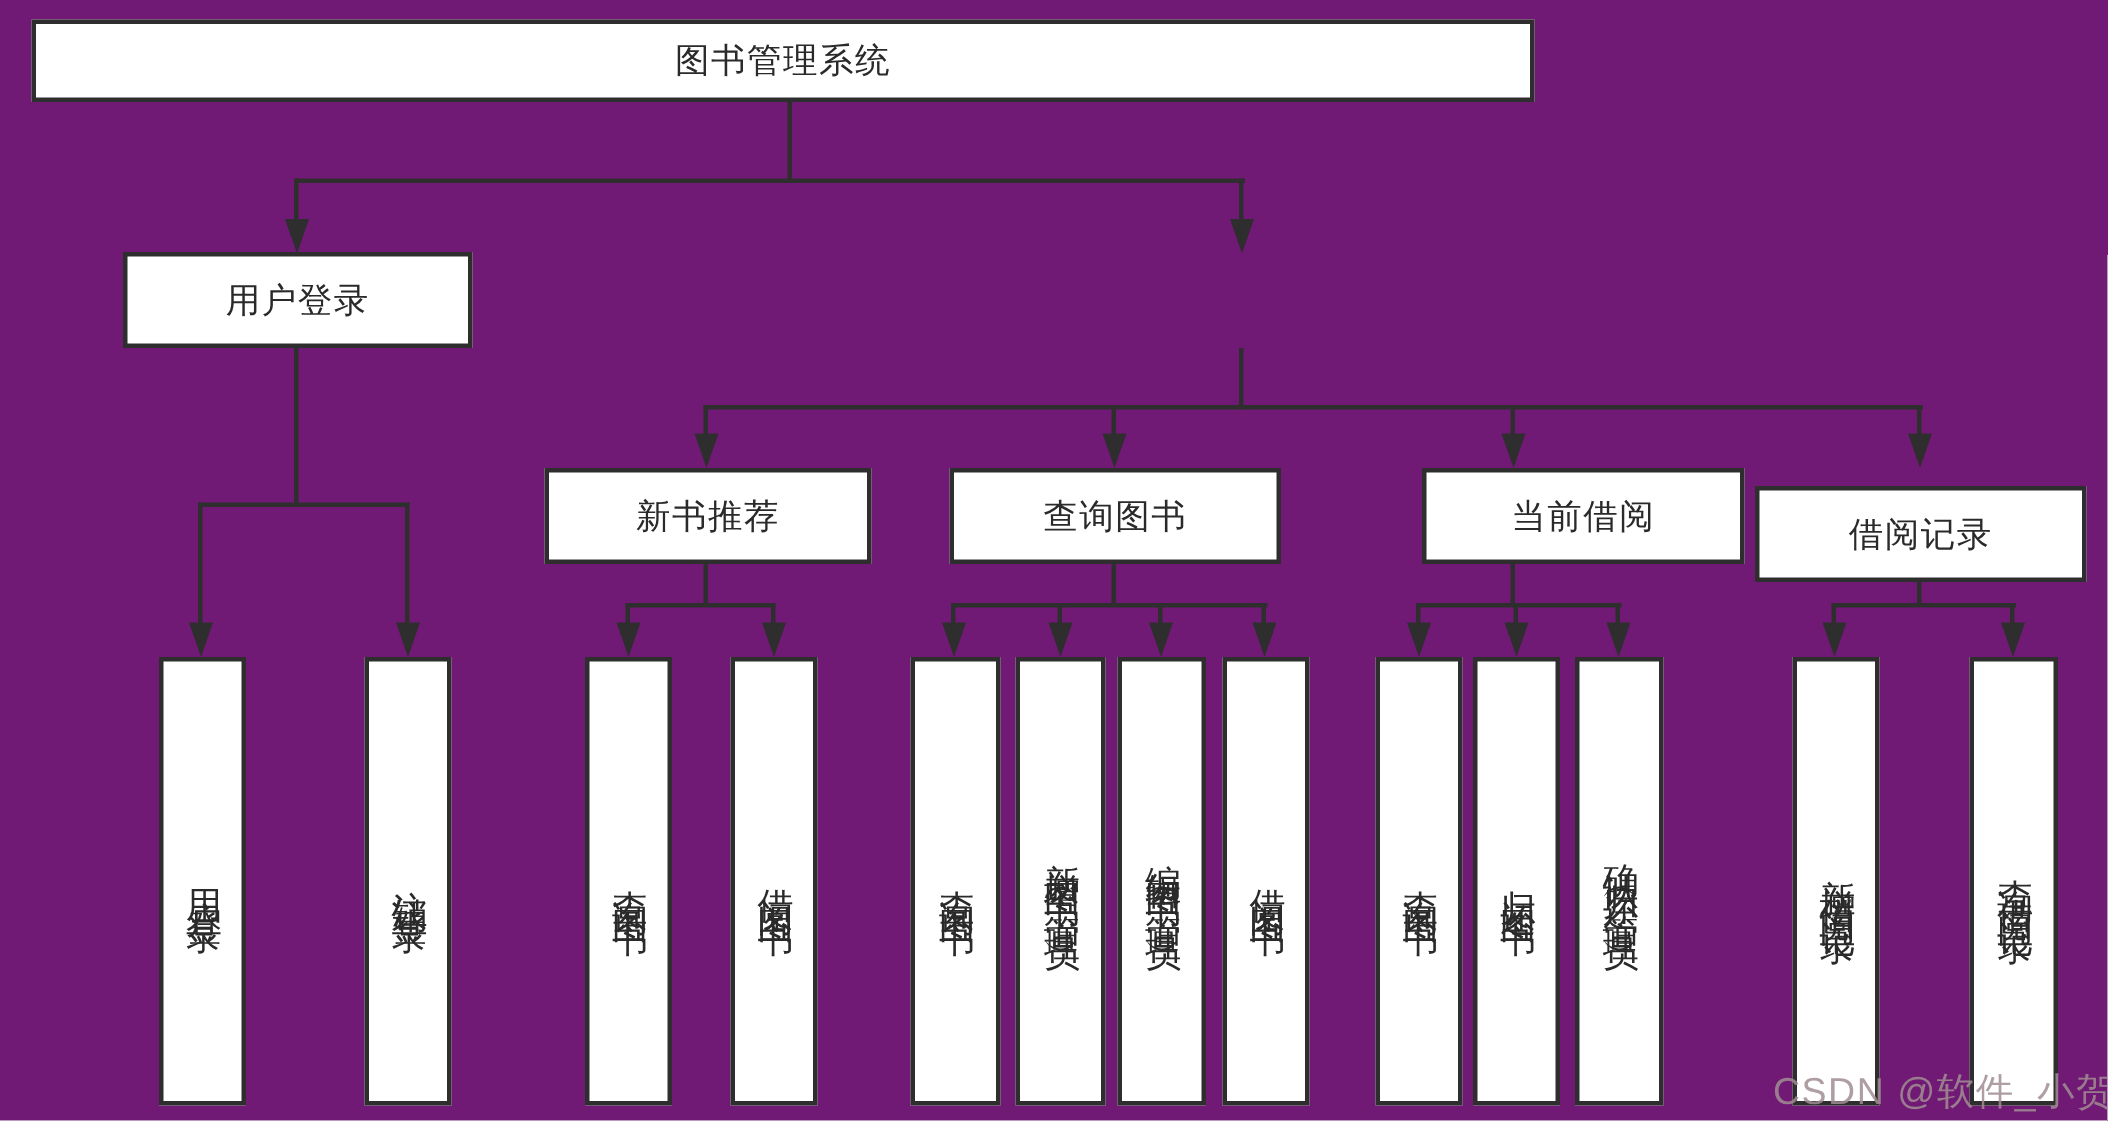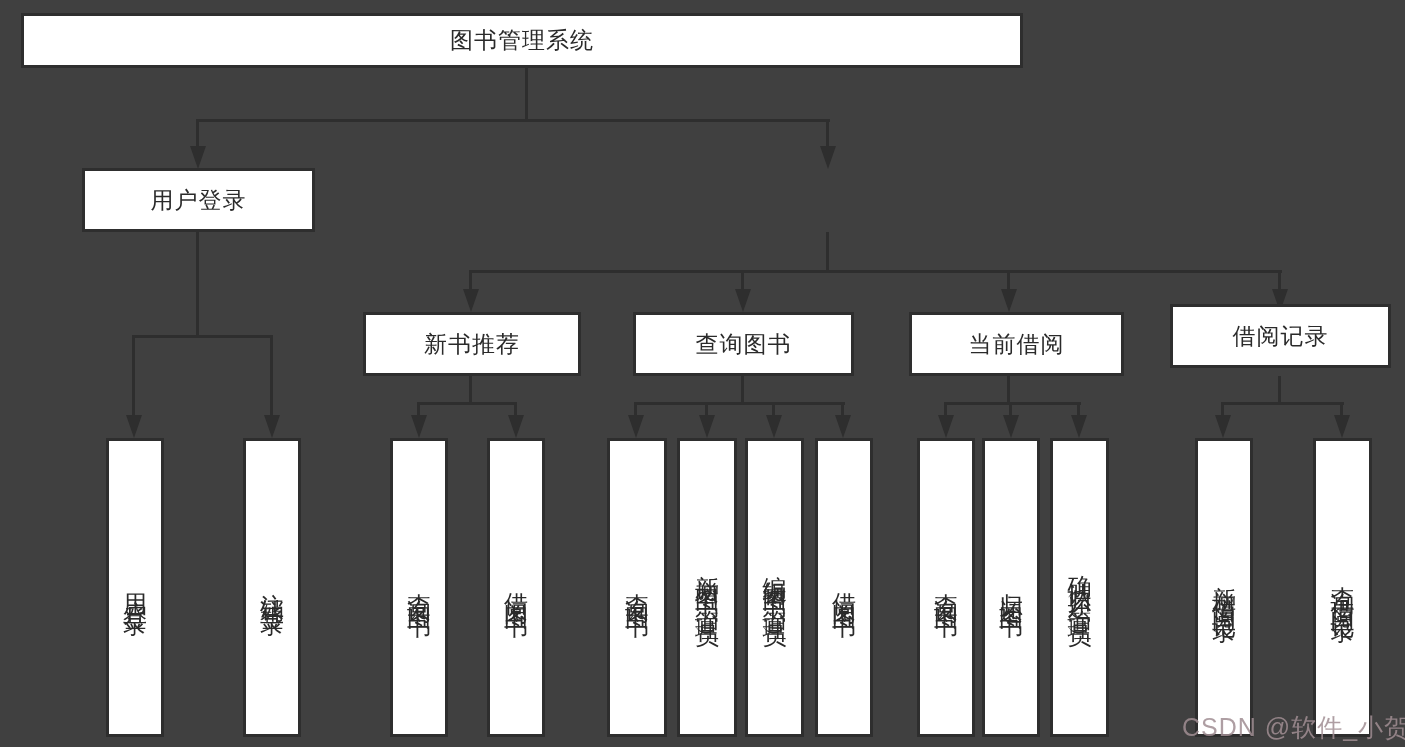--- a/index.html
+++ b/index.html
@@ -1,20 +1,20 @@
 <!DOCTYPE html>
 <html><head>
 <meta charset="utf-8">
 <style>
   html, body { margin: 0; padding: 0; background: #ffffff; }
   .stage {
     position: relative;
     width: 1405px;
     height: 747px;
-    background: #404040;
+    background: #701a75;
     font-family: "Liberation Sans", sans-serif;
     overflow: hidden;
   }
   
   .hbox {
     position: absolute;
     box-sizing: border-box;
     background: #ffffff;
     border: 3px solid #2e2e2e;
     display: flex;
@@ -114,24 +114,24 @@
   <div class="arrow" style="left:1001px; top:289px;"></div>
   <div class="vline" style="left:1278px; top:270px; height:21px;"></div>
   <div class="arrow" style="left:1272px; top:289px;"></div>
 
   <div class="hbox" style="left:363px; top:312px; width:218px; height:64px;">
     <span>新书推荐</span>
   </div>
   <div class="hbox" style="left:633px; top:312px; width:221px; height:64px;">
     <span>查询图书</span>
   </div>
-  <div class="hbox" style="left:909px; top:312px; width:215px; height:64px;">
+  <div class="hbox" style="left:948px; top:312px; width:215px; height:64px;">
     <span>当前借阅</span>
   </div>
-  <div class="hbox" style="left:1170px; top:304px; width:221px; height:64px;">
+  <div class="hbox" style="left:1170px; top:324px; width:221px; height:64px;">
     <span>借阅记录</span>
   </div>
 
   <div class="vline" style="left:469px; top:376px; height:28px;"></div>
   <div class="hline" style="left:417px; top:402px; width:100px;"></div>
   <div class="vline" style="left:417px; top:402px; height:14px;"></div>
   <div class="arrow" style="left:411px; top:415px;"></div>
   <div class="vline" style="left:514px; top:402px; height:14px;"></div>
   <div class="arrow" style="left:508px; top:415px;"></div>
 

